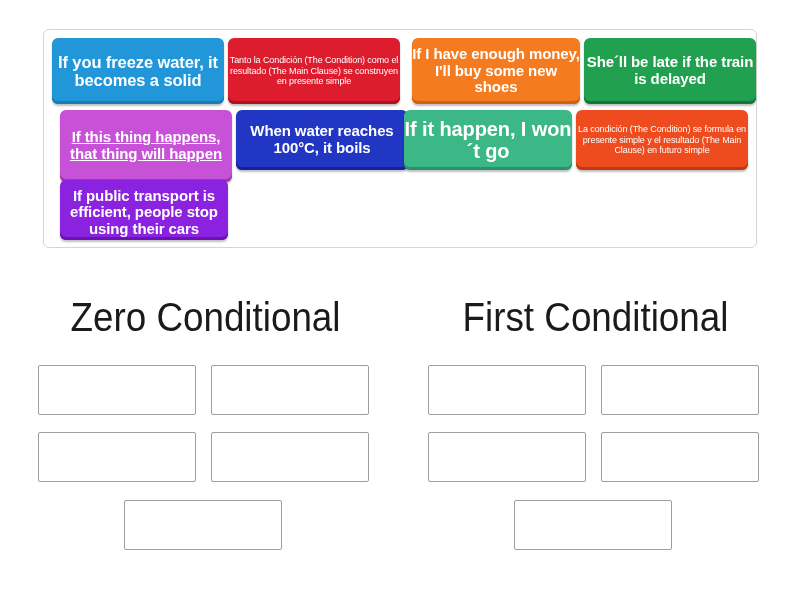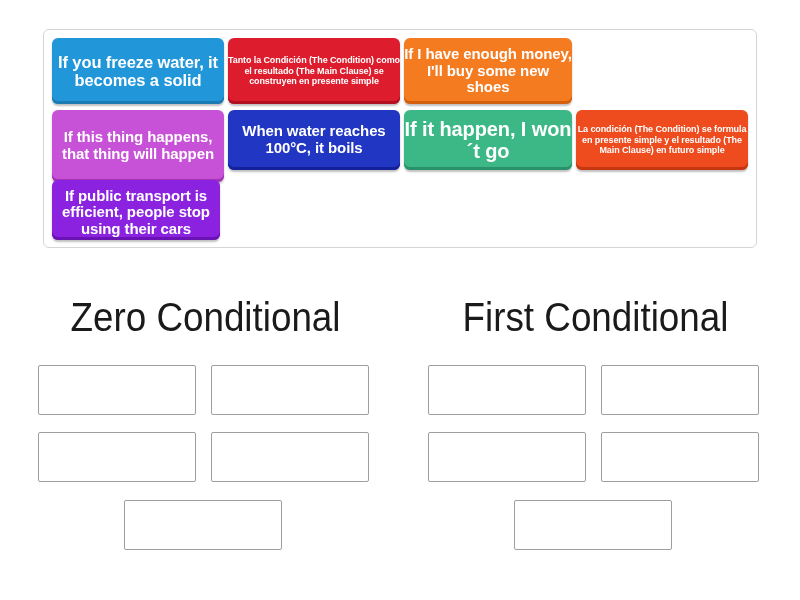--- a/index.html
+++ b/index.html
@@ -47,22 +47,22 @@
     box-shadow: 0 2px 2px rgba(0,0,0,0.28), inset 0 -3px 0 rgba(0,0,0,0.16);
     letter-spacing: -0.1px;
     text-rendering: optimizeLegibility;
     overflow: hidden;
   }
 
   .tile .tile-text { display: block; width: 100%; }
 
   
   .t-big   { font-size: 16.5px; }
-  .t-med   { font-size: 15px;  }
-  .t-small { font-size: 9px; line-height: 1.22; font-weight: bold; }
+  .t-med   { font-size: 15px; margin-left: 8px;  }
+  .t-small { font-size: 9px; line-height: 1.22; font-weight: normal; }
   .t-xl    { font-size: 20px; }
 
   
   .col-heading {
     position: absolute;
     font-family: "Liberation Sans Narrow", "Liberation Sans", sans-serif;
     font-size: 40px;
     font-weight: normal;
     color: #1a1a1a;
     white-space: nowrap;
@@ -104,21 +104,24 @@
 
 <div class="tile t-big" id="tile-1" style="left: 52px; top: 38px; width: 172px; height: 66px; background: rgb(33, 150, 217); box-shadow: rgba(0, 0, 0, 0.25) 0px 2px 2px, rgb(27, 124, 180) 0px -3px 0px inset;">
       <span class="tile-text">If you freeze water, it becomes a solid</span>
     </div>
     <div class="tile t-small" id="tile-2" style="left: 228px; top: 38px; width: 172px; height: 66px; background: rgb(221, 29, 46); box-shadow: rgba(0, 0, 0, 0.25) 0px 2px 2px, rgb(176, 16, 32) 0px -3px 0px inset;">
       <span class="tile-text">Tanto la Condición (The Condition) como el resultado (The Main Clause) se construyen en presente simple</span>
     </div>
     <div class="tile t-med" id="tile-3" style="left: 404px; top: 38px; width: 168px; height: 66px; background: rgb(244, 123, 32); box-shadow: rgba(0, 0, 0, 0.25) 0px 2px 2px, rgb(210, 96, 12) 0px -3px 0px inset;">
       <span class="tile-text">If I have enough money, I'll buy some new shoes</span>
     </div>
-    <div class="tile t-med" id="tile-5" style="left: 52px; top: 110px; width: 172px; height: 72px; background: rgb(199, 82, 216); box-shadow: rgba(0, 0, 0, 0.25) 0px 2px 2px, rgb(162, 51, 180) 0px -3px 0px inset;">
+    <div class="tile t-med" id="tile-4" style="left: 576px; top: 38px; width: 172px; height: 66px; background: rgb(33, 161, 80); box-shadow: rgba(0, 0, 0, 0.25) 0px 2px 2px, rgb(22, 117, 58) 0px -3px 0px inset;">
+      <span class="tile-text">She´ll be late if the train is delayed</span>
+    </div>
+    <div class="tile t-med" id="tile-5" style="left: 52px; top: 110px; width: 172px; height: 72px; background: rgb(199, 82, 216); box-shadow: rgba(0, 0, 0, 0.25) 0px 2px 2px, rgb(162, 51, 180) 0px -3px 0px inset; text-decoration: underline;">
       <span class="tile-text">If this thing happens, that thing will happen</span>
     </div>
     <div class="tile t-med" id="tile-6" style="left: 228px; top: 110px; width: 172px; height: 60px; background: rgb(34, 54, 196); box-shadow: rgba(0, 0, 0, 0.25) 0px 2px 2px, rgb(21, 33, 154) 0px -3px 0px inset;">
       <span class="tile-text">When water reaches 100°C, it boils</span>
     </div>
     <div class="tile t-xl" id="tile-7" style="left: 404px; top: 110px; width: 168px; height: 60px; background: rgb(60, 184, 135); box-shadow: rgba(0, 0, 0, 0.25) 0px 2px 2px, rgb(42, 146, 106) 0px -3px 0px inset;">
       <span class="tile-text">If it happen, I won´t go</span>
     </div>
     <div class="tile t-small" id="tile-8" style="left: 576px; top: 110px; width: 172px; height: 60px; background: rgb(238, 75, 30); box-shadow: rgba(0, 0, 0, 0.25) 0px 2px 2px, rgb(197, 55, 16) 0px -3px 0px inset; justify-content: flex-end;">
       <span class="tile-text">La condición (The Condition) se formula en presente simple y el resultado (The Main Clause) en futuro simple</span>

